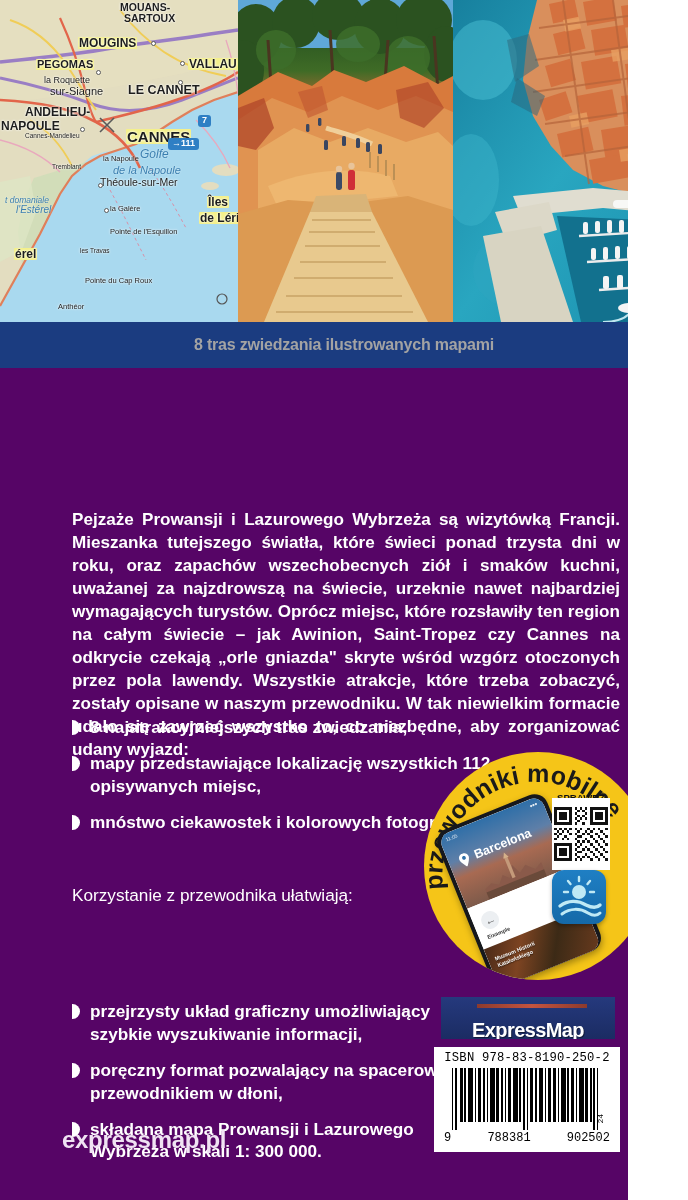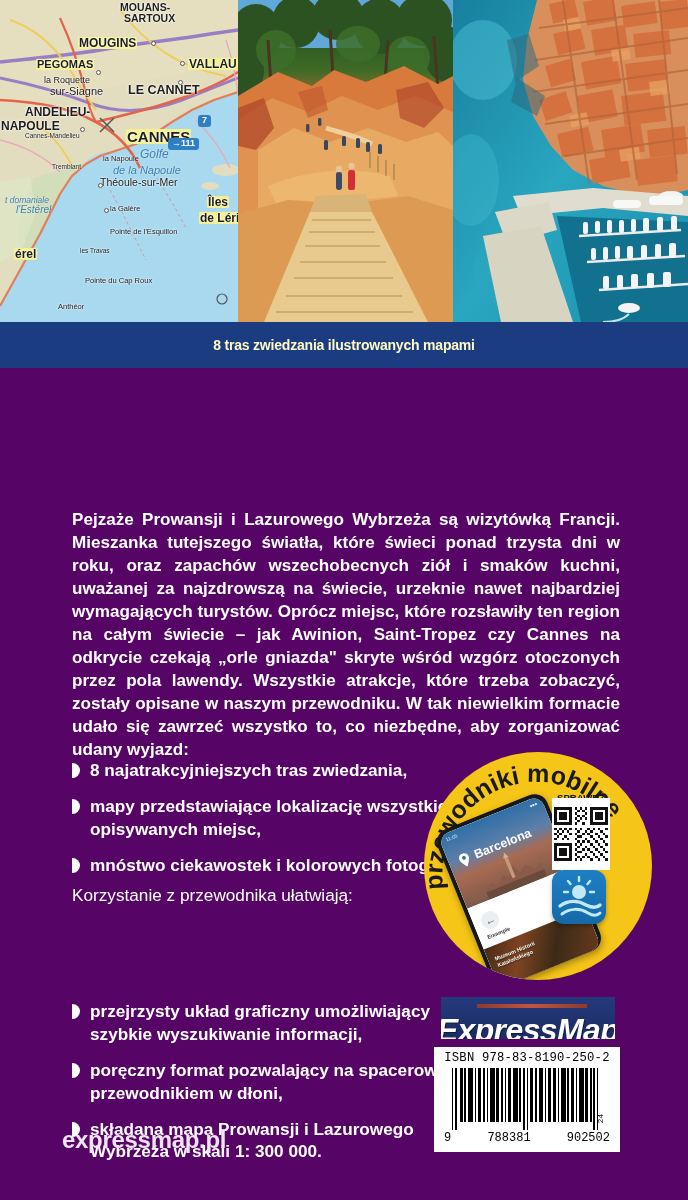--- a/index.html
+++ b/index.html
@@ -4,21 +4,21 @@
 <style>
   * { box-sizing: border-box; margin: 0; padding: 0; }
   html, body {
     width: 688px; height: 1200px;
     background: #ffffff;
     font-family: "Liberation Sans", sans-serif;
     overflow: hidden;
   }
   .cover {
     position: relative;
-    width: 688px; height: 1200px;
+    width: 628px; height: 1200px;
     background: #560566;
     overflow: hidden;
   }
 
   
   .photo-strip {
     position: absolute; top: 0; left: 0;
     width: 688px; height: 322px;
     display: flex;
     overflow: hidden;
@@ -67,22 +67,22 @@
   .aerial-bg { position: absolute; inset: 0; background: linear-gradient(150deg,#1c8ca8 0%, #2aa0b6 16%, #d9834a 22%, #e09a63 46%, #d98a52 56%, #1b7fa0 66%, #1fa2bd 100%); }
 
   
   .banner {
     position: absolute; top: 322px; left: 0;
     width: 688px; height: 46px;
     background: #1b3c80;
     display: flex; align-items: center; justify-content: center;
   }
   .banner-text {
-    color: #fef9c3;
-    font-size: 14px;
+    color: #a3a3a3;
+    font-size: 16px;
     font-weight: 700;
     letter-spacing: -.2px;
   }
 
   
   .title-block { position: absolute; top: 406px; left: 72px; width: 560px; }
   .title-main {
     color: #f3e2f5;
     font-size: 45px; font-weight: 700;
     letter-spacing: .5px; line-height: .98;
@@ -103,21 +103,21 @@
     color: #ffffff;
     font-size: 17.1px;
     font-weight: 700;
     line-height: 1.345;
     text-align: justify;
     text-justify: inter-word;
   }
 
   
   .bullets { position: absolute; left: 72px; width: 420px; }
-  .bullets-1 { top: 759px; }
+  .bullets-1 { top: 716px; }
   .bullets-2 { top: 1000px; }
   .bullet-row {
     position: relative;
     color: #ffffff;
     font-size: 17.2px;
     font-weight: 700;
     line-height: 1.33;
     padding-left: 18px;
     margin-bottom: 13px;
   }
@@ -223,21 +223,21 @@
     overflow: hidden;
   }
   .logo-bar {
     position: absolute; top: 7px; left: 36px;
     width: 110px; height: 4px;
     background: linear-gradient(90deg,#8c3a2d,#c5543f,#8c3a2d);
   }
   .logo-text {
     position: relative;
     color: #ffffff;
-    font-size: 32px; font-weight: 700; font-style: italic;
+    font-size: 20px; font-weight: 700; 
     letter-spacing: -.6px;
     transform: translateY(2px);
     text-shadow: 1px 1px 0 rgba(0,0,0,.45);
     margin-top: 20px;
   }
 
   
   .barcode-box {
     position: absolute; left: 434px; top: 1047px;
     width: 186px; height: 105px;

